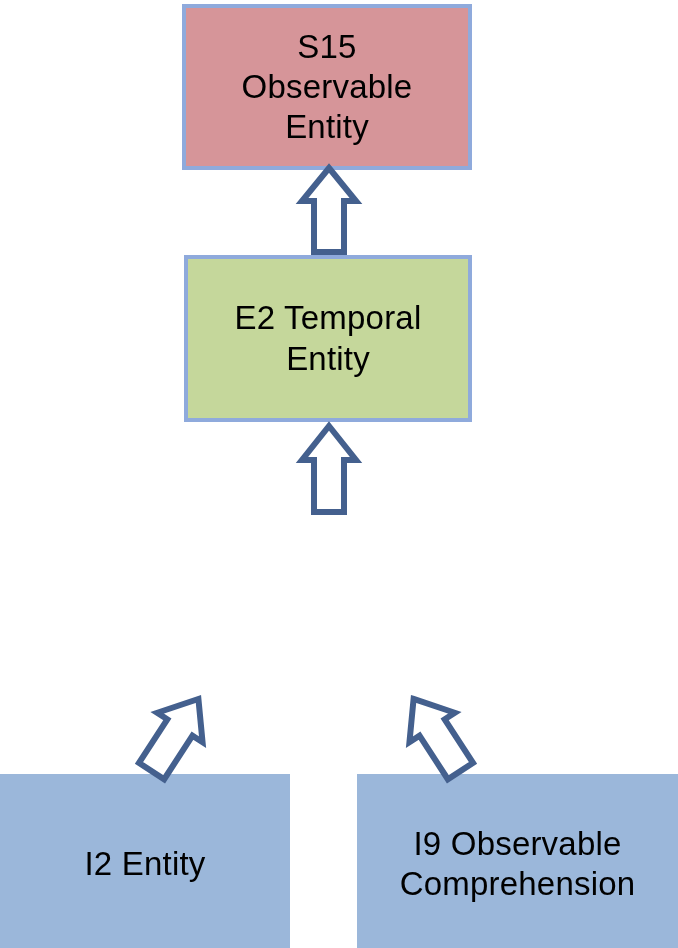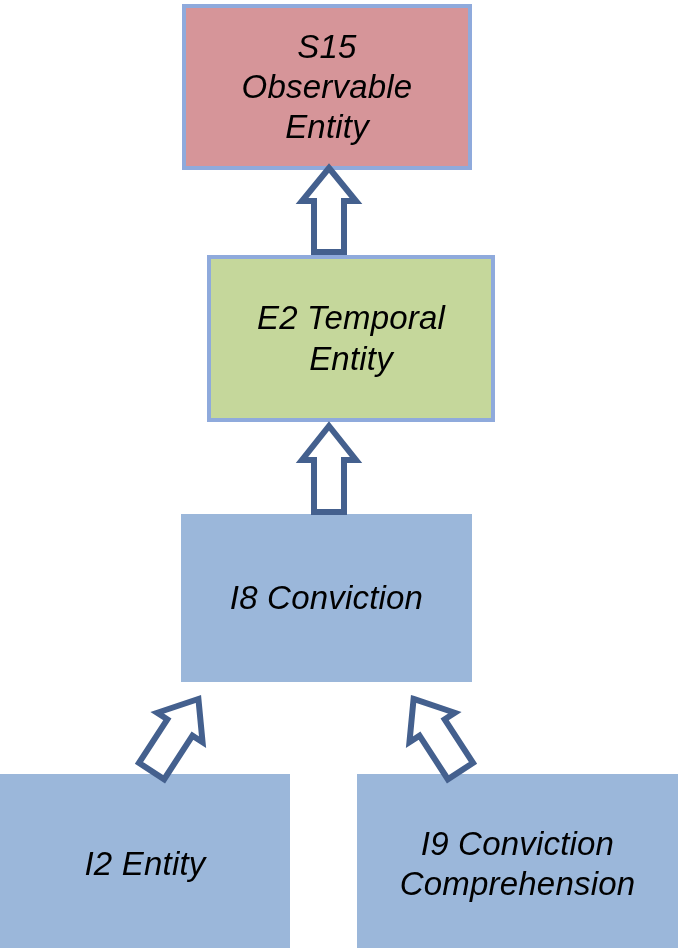--- a/index.html
+++ b/index.html
@@ -20,21 +20,20 @@
   .node {
     position: absolute;
     box-sizing: border-box;
     display: flex;
     align-items: center;
     justify-content: center;
     text-align: center;
     color: #000000;
     line-height: 1.22;
     letter-spacing: 0.2px;
-    font-style: italic;
     -webkit-font-smoothing: antialiased;
   }
   .node .node-label {
     display: block;
     width: 100%;
     padding: 0 8px;
     box-sizing: border-box;
     white-space: pre-line;
   }
 
@@ -45,21 +44,20 @@
     background: #D69599;
     border: 4px solid #8FAADC;
     font-size: 33px;
   }
   #node-e2 {
     left: 184px;  top: 255px;
     width: 288px; height: 167px;
     background: #C5D79B;
     border: 4px solid #8FAADC;
     font-size: 33px;
-    margin-left: 23px;
   }
   #node-i8 {
     left: 181px;  top: 514px;
     width: 291px; height: 168px;
     background: #9BB7DA;
     border: none;
     font-size: 33px;
   }
   #node-i2 {
     left: 0px;    top: 774px;
@@ -101,30 +99,27 @@
     <span class="node-label">S15
 Observable
 Entity</span>
   </div>
 
   <div class="node" id="node-e2">
     <span class="node-label">E2 Temporal
 Entity</span>
   </div>
 
-  <div class="node" id="node-i8">
-    <span class="node-label">I8 Conviction</span>
-  </div>
 
   <div class="node" id="node-i2">
     <span class="node-label">I2 Entity</span>
   </div>
 
   <div class="node" id="node-i9">
-    <span class="node-label">I9 Conviction
+    <span class="node-label">I9 Observable
 Comprehension</span>
   </div>
 
   <svg class="arrow-layer" viewBox="0 0 678 948" width="678" height="948" xmlns="http://www.w3.org/2000/svg">
 
     <g>
 
       <rect x="314" y="234" width="30" height="18" fill="#44608E"></rect>
 
       <path d="M 329 168

